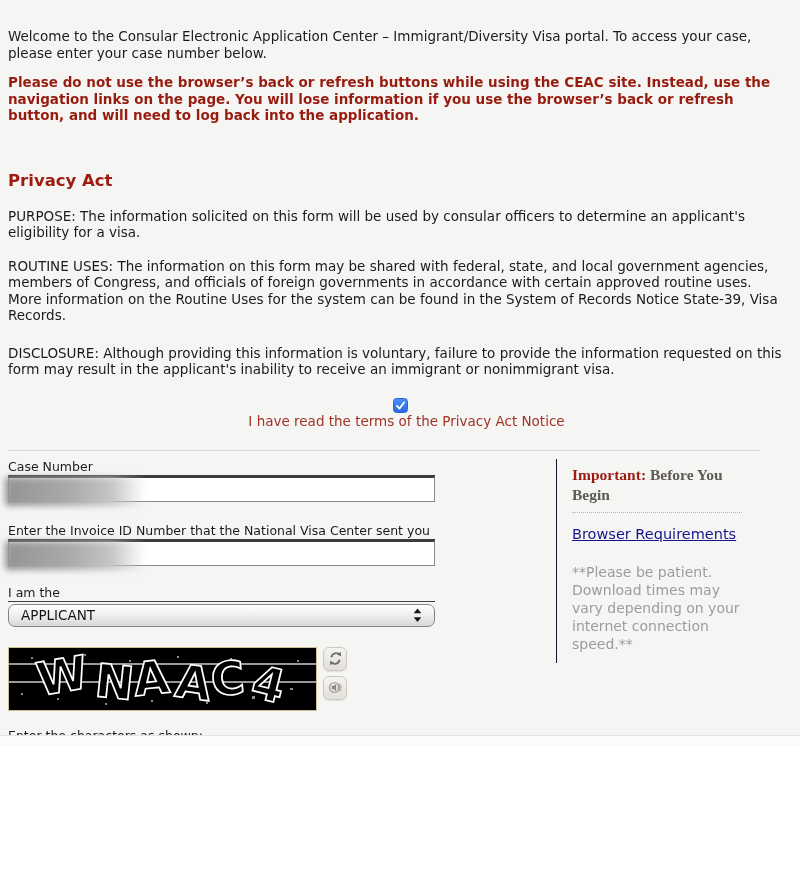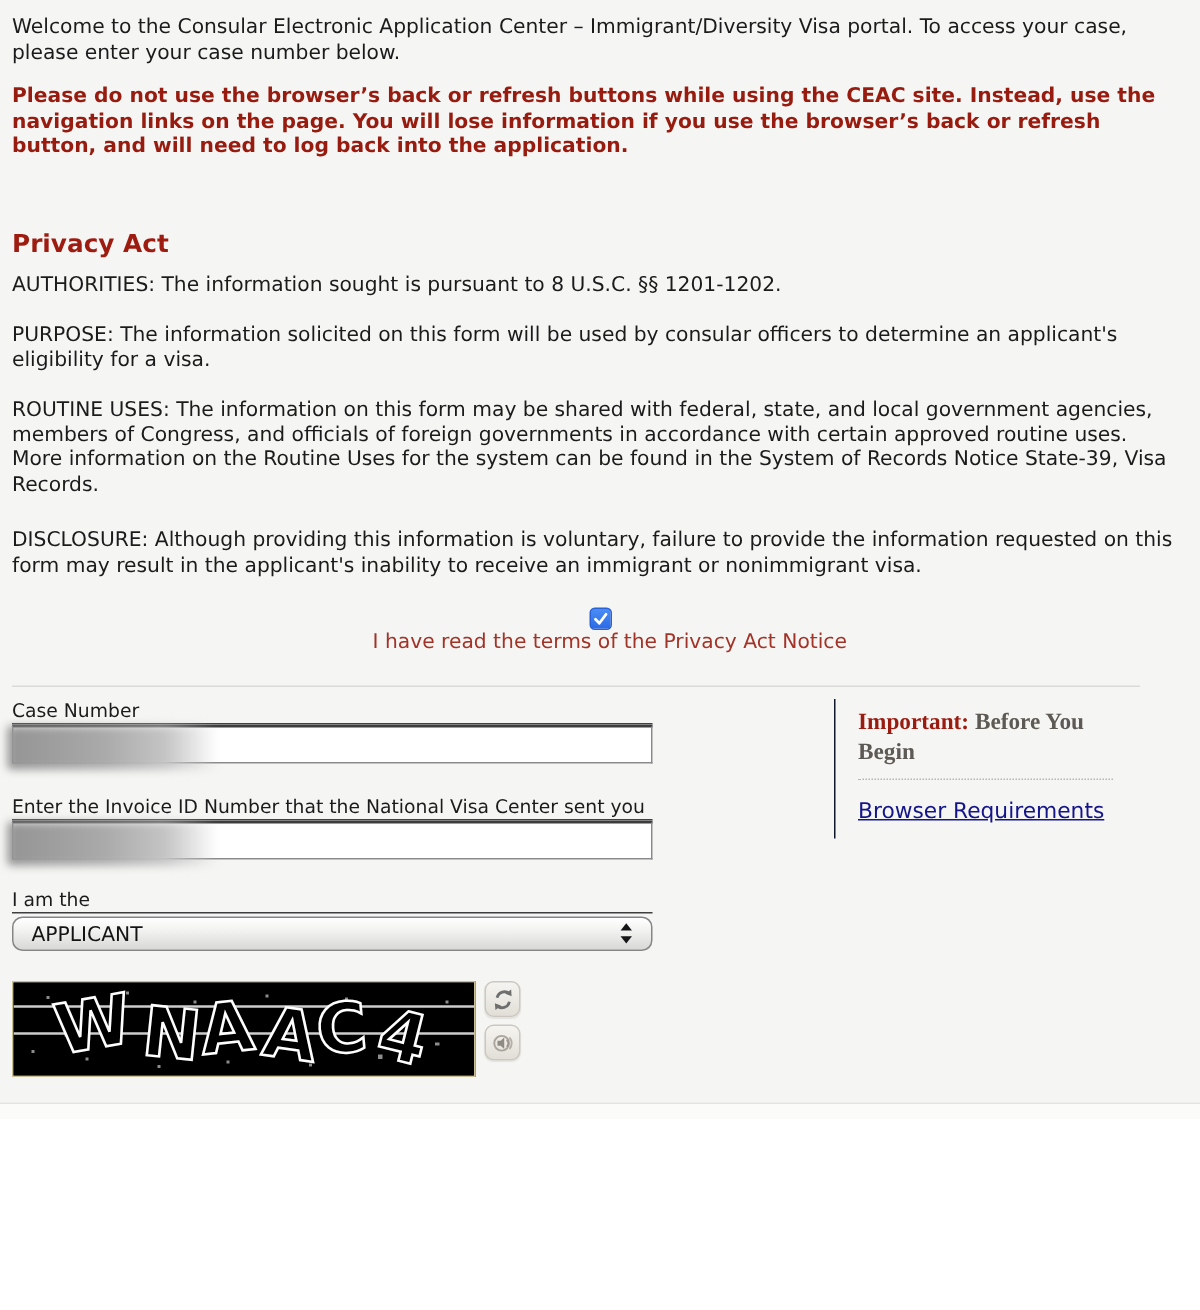--- a/index.html
+++ b/index.html
@@ -4,21 +4,21 @@
 <style>
   html,body{margin:0;padding:0;background:#fff;}
   .page{
     position:relative;
     width:800px;height:746px;
     background:#f5f5f4;
     font-family:"DejaVu Sans","Liberation Sans",sans-serif;
     color:#1b1b1b;
     overflow:hidden;
     box-sizing:border-box;
-    padding:10px 8px 0 8px;
+    padding:28px 8px 0 8px;
   }
   .body-p{font-size:13.5px;line-height:16.5px;max-width:775px;}
   .welcome{margin:0;}
   .warning{margin:13px 0 0;font-weight:bold;color:#971c0f;}
   .privacy-heading{margin:47px 0 0;font-size:16.5px;line-height:20px;font-weight:bold;color:#9e1b10;}
   .p-auth{margin:9px 0 0;}
   .p-purpose{margin:17px 0 0;}
   .p-routine{margin:17px 0 0;}
   .p-disclosure{margin:21px 0 0;}
 
@@ -132,21 +132,20 @@
 <body>
 
 <div class="page">
 
   <p class="body-p welcome">Welcome to the Consular Electronic Application Center – Immigrant/Diversity Visa portal. To access your case, please enter your case number below.</p>
 
   <p class="body-p warning">Please do not use the browser’s back or refresh buttons while using the CEAC site. Instead, use the navigation links on the page. You will lose information if you use the browser’s back or refresh button, and will need to log back into the application.</p>
 
   <h2 class="privacy-heading">Privacy Act</h2>
 
-  <p class="body-p p-auth">AUTHORITIES: The information sought is pursuant to 8 U.S.C. §§ 1201-1202.</p>
   <p class="body-p p-purpose">PURPOSE: The information solicited on this form will be used by consular officers to determine an applicant's eligibility for a visa.</p>
   <p class="body-p p-routine">ROUTINE USES: The information on this form may be shared with federal, state, and local government agencies, members of Congress, and officials of foreign governments in accordance with certain approved routine uses. More information on the Routine Uses for the system can be found in the System of Records Notice State-39, Visa Records.</p>
   <p class="body-p p-disclosure">DISCLOSURE: Although providing this information is voluntary, failure to provide the information requested on this form may result in the applicant's inability to receive an immigrant or nonimmigrant visa.</p>
 
   <div class="ack-row">
     <span class="checkbox">
       <svg width="11" height="11" viewBox="0 0 14 14">
         <polyline points="2.5,7.5 5.8,10.8 11.5,3.2" fill="none" stroke="#ffffff" stroke-width="2.4" stroke-linecap="round" stroke-linejoin="round"></polyline>
       </svg>
     </span>
@@ -239,19 +238,20 @@
 
     </div>
 
     <aside class="sidebar">
       <div class="sb-heading">
         <span class="sb-important">Important:</span>
         <span>Before You Begin</span>
       </div>
       <div class="sb-dotted"></div>
       <a href="#" class="sb-link">Browser Requirements</a>
+      <p class="sb-note">**Please be patient. Download times may vary depending on your internet connection speed.**</p>
     </aside>
 
   </div>
 
   <div class="footer-strip"></div>
 
 </div>
 
 </body></html>

